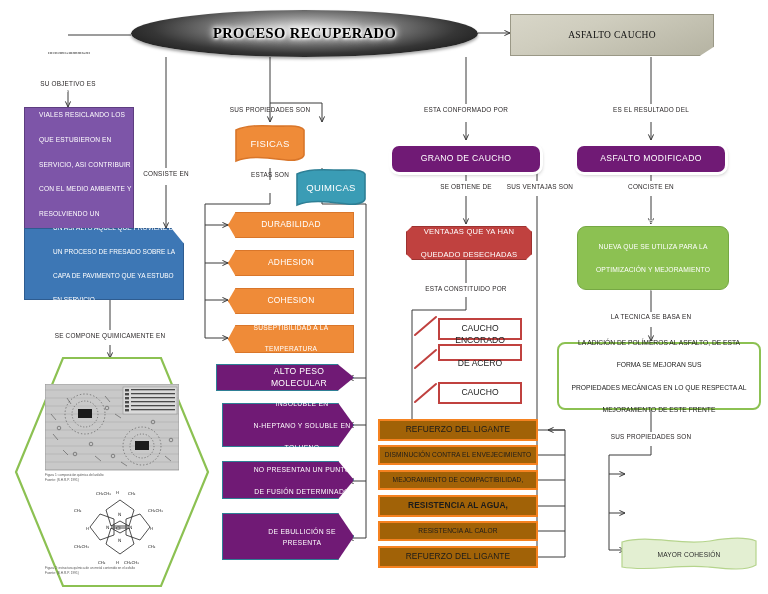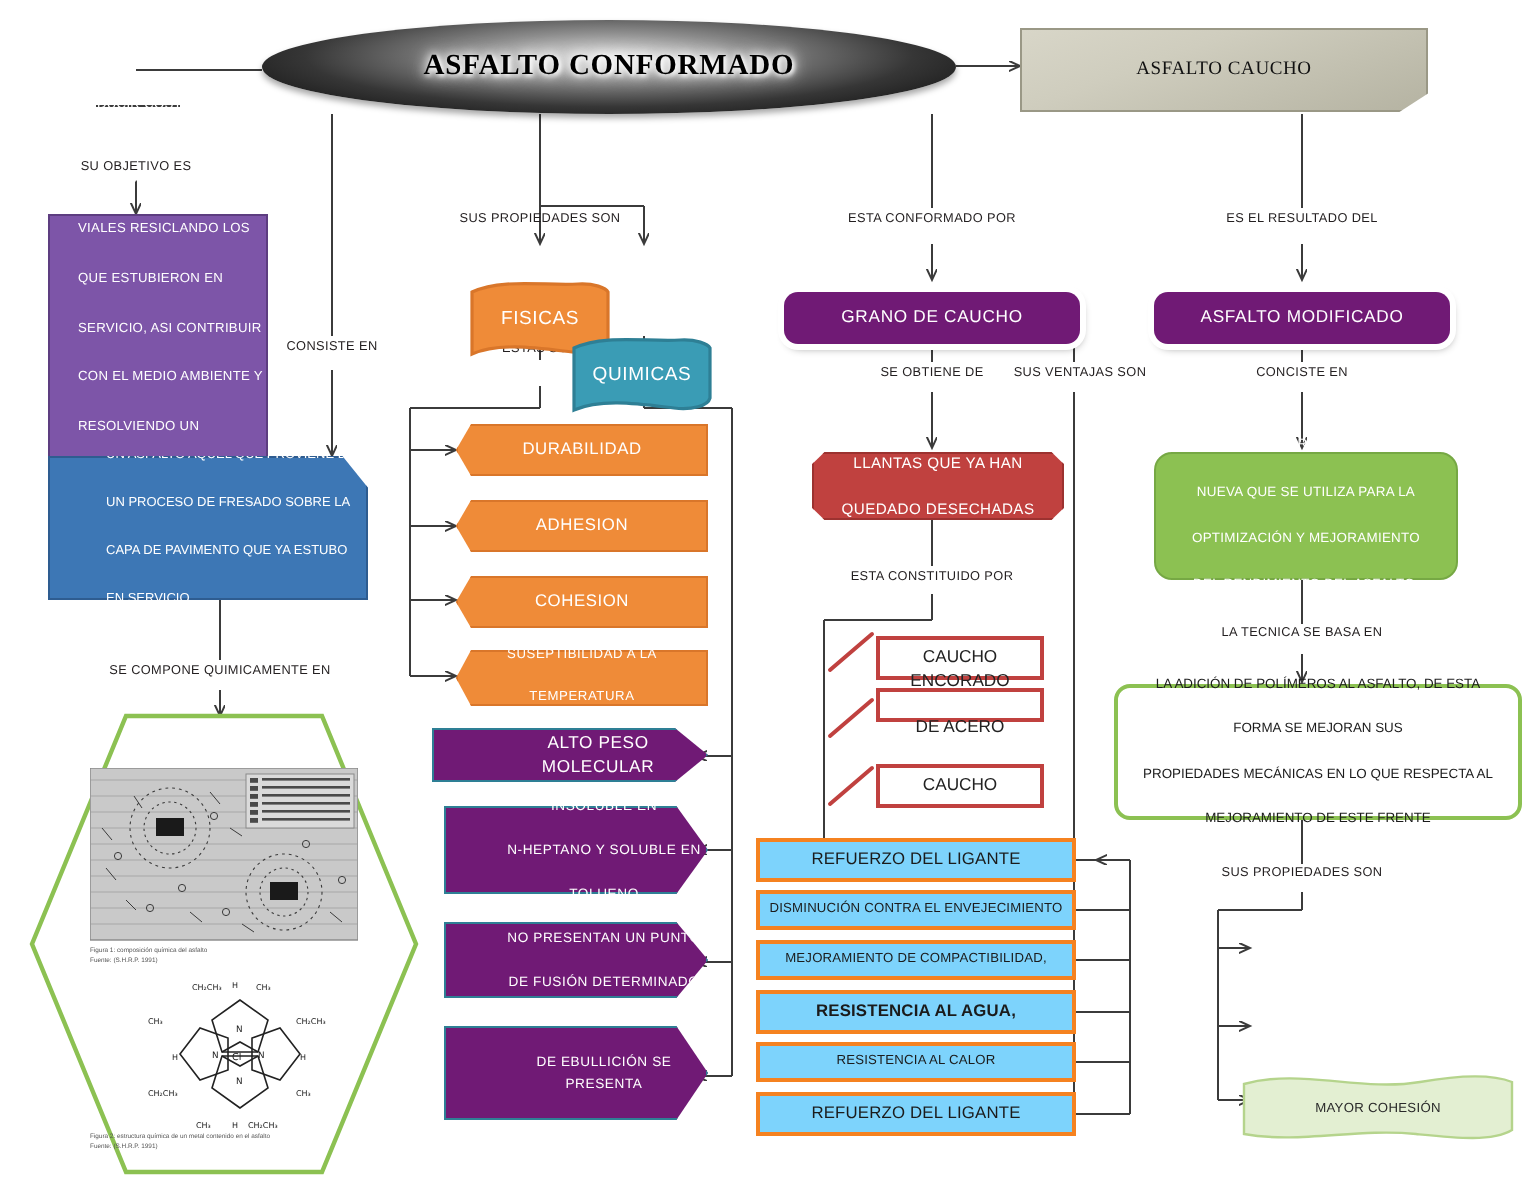--- a/index.html
+++ b/index.html
@@ -69,21 +69,21 @@
   .red-oct{background:#c0413f;border:1px solid #9c3230;
     clip-path:polygon(5% 0,95% 0,100% 18%,100% 82%,95% 100%,5% 100%,0 82%,0 18%);
     box-shadow:2px 2px 2px rgba(0,0,0,.25);}
   .red-oct span{color:#fff;font-size:7.6px;line-height:11.5px;letter-spacing:.2px;}
 
   
   .red-out{background:#fff;border:2px solid #c0413f;}
   .red-out span{color:#222;font-size:8.6px;line-height:11.5px;}
 
   
-  .or-out{background:#7dd3fc;border:2px solid #f58220;}
+  .or-out{background:#a16207;border:2px solid #f58220;}
   .or-out span{color:#1b1b1b;font-size:8.4px;letter-spacing:.1px;}
   .or-out.tiny span{font-size:6.6px;}
 
   
   .green-fill{background:#8cc152;border:1px solid #76a844;border-radius:9px;}
   .green-fill span{color:#fff;font-size:6.7px;line-height:11.6px;letter-spacing:.15px;}
 
   
   .green-out{background:#fff;border:2px solid #8cc152;border-radius:8px;}
   .green-out span{color:#1b1b1b;font-size:6.7px;line-height:11.2px;}
@@ -190,21 +190,21 @@
       <line x1="651" y1="446" x2="651" y2="455"></line>
       <line x1="609" y1="455" x2="651" y2="455"></line>
       <line x1="609" y1="455" x2="609" y2="550"></line>
       <line x1="609" y1="474" x2="625" y2="474" marker-end="url(#ar)"></line>
       <line x1="609" y1="513" x2="625" y2="513" marker-end="url(#ar)"></line>
       <line x1="609" y1="550" x2="625" y2="550" marker-end="url(#ar)"></line>
     </g>
   </svg>
 
   <div class="abs node title-ellipse" style="left:131px;top:10px;width:347px;height:47px;">
-    <span>ASFALTO CONFORMADO</span>
+    <span>PROCESO RECUPERADO</span>
   </div>
 
   <div class="abs node fold-box" style="left:510px;top:14px;width:204px;height:42px;">
     <span>ASFALTO CAUCHO</span>
   </div>
 
   <div class="abs conn-label" style="left:18px;top:80px;width:100px;">SU OBJETIVO ES</div>
   <div class="abs conn-label" style="left:116px;top:170px;width:100px;">CONSISTE EN</div>
   <div class="abs conn-label" style="left:210px;top:106px;width:120px;">SUS PROPIEDADES SON</div>
   <div class="abs conn-label" style="left:230px;top:171px;width:80px;">ESTAS SON</div>
@@ -236,28 +236,28 @@
 
   <div class="abs node blue-def" style="left:24px;top:228px;width:160px;height:72px;">
     <span>
       <span>UN ASFALTO AQUEL QUE PROVIENE DE</span><br>
       <span>UN PROCESO DE FRESADO SOBRE LA</span><br>
       <span>CAPA DE PAVIMENTO QUE YA ESTUBO</span><br>
       <span>EN SERVICIO.</span>
     </span>
   </div>
 
-  <div class="abs node flag" style="left:233px;top:140px;width:74px;height:40px;">
+  <div class="abs node flag" style="left:233px;top:124px;width:74px;height:40px;">
     <svg width="74" height="40" viewBox="0 0 74 40" xmlns="http://www.w3.org/2000/svg">
       <path d="M3,6 C18,-1 40,3 56,2 C64,1.5 70,4 71,6 L71,31 C70,35 62,37 53,36 C36,34 17,31 3,37 Z" fill="#ef8b38" stroke="#d9762a" stroke-width="1.6"></path>
     </svg>
     <span>FISICAS</span>
   </div>
 
-  <div class="abs node flag" style="left:284px;top:128px;width:74px;height:40px;">
+  <div class="abs node flag" style="left:294px;top:128px;width:74px;height:40px;">
     <svg width="74" height="40" viewBox="0 0 74 40" xmlns="http://www.w3.org/2000/svg">
       <path d="M3,6 C18,-1 40,3 56,2 C64,1.5 70,4 71,6 L71,31 C70,35 62,37 53,36 C36,34 17,31 3,37 Z" fill="#3a9cb5" stroke="#2e7f95" stroke-width="1.6"></path>
     </svg>
     <span>QUIMICAS</span>
   </div>
 
   <div class="abs node chev-o" style="left:228px;top:212px;width:126px;height:26px;">
     <span>DURABILIDAD</span>
   </div>
   <div class="abs node chev-o" style="left:228px;top:250px;width:126px;height:26px;">
@@ -401,21 +401,21 @@
       <span>Fuente: (S.H.R.P. 1991)</span>
     </div>
   </div>
 
   <div class="abs node black-box" style="left:392px;top:146px;width:148px;height:26px;">
     <span>GRANO DE CAUCHO</span>
   </div>
 
   <div class="abs node red-oct" style="left:406px;top:226px;width:126px;height:34px;">
     <span>
-      <span>LLANTAS QUE YA HAN</span><br>
+      <span>VENTAJAS QUE YA HAN</span><br>
       <span>QUEDADO DESECHADAS</span>
     </span>
   </div>
 
   <div class="abs node red-out" style="left:438px;top:318px;width:84px;height:22px;">
     <span>CAUCHO</span>
   </div>
   <div class="abs node red-out" style="left:438px;top:344px;width:84px;height:17px;">
     <span>
       <span>ENCORADO</span><br>

